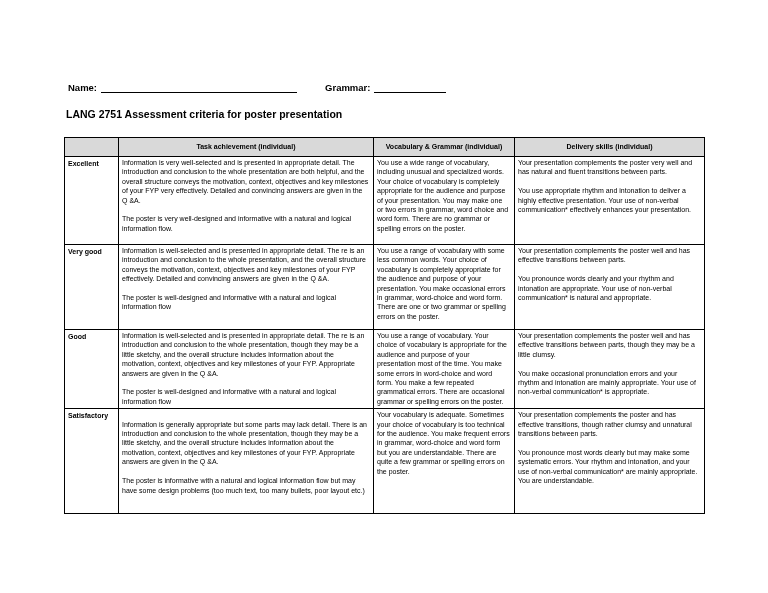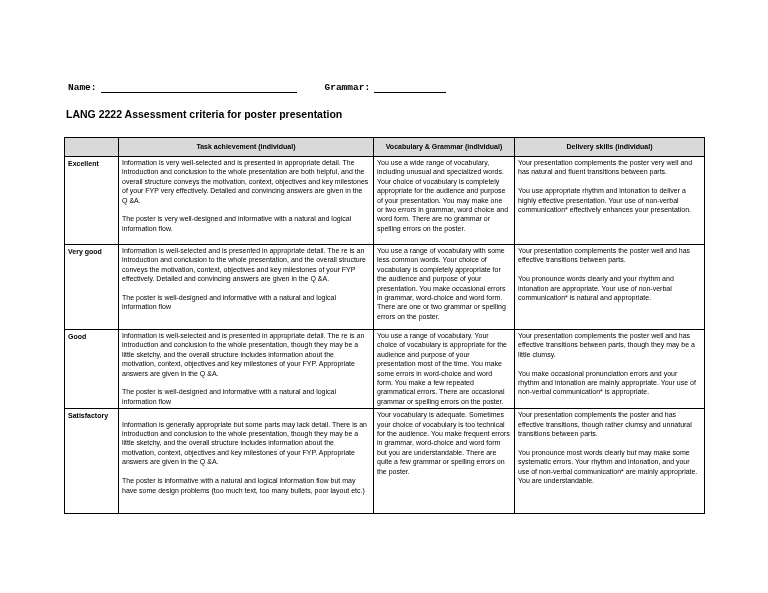--- a/index.html
+++ b/index.html
@@ -7,21 +7,21 @@
     width:768px; height:593px;
     background:#ffffff;
     color:#000;
     font-family:"Liberation Sans", sans-serif;
     position:relative;
     overflow:hidden;
   }
   .nameline {
     position:absolute; left:68px; top:82px;
     font-weight:bold; font-size:9.5px;
-    display:flex; align-items:flex-end; white-space:nowrap;font-family:Liberation Mono, monospace;
+    display:flex; align-items:flex-end; white-space:nowrap;
   }
   .blank {
     display:inline-block;
     border-bottom:1.4px solid #000;
     height:9px;
     margin-left:4px;
   }
   .blank.name-blank { width:196px; margin-right:28px; }
   .blank.section-blank { width:72px; }
   .doc-title {
@@ -64,21 +64,21 @@
 </head>
 <body>
 
 <div class="nameline">
   <span>Name:</span>
   <span class="blank name-blank"></span>
   <span>Grammar:</span>
   <span class="blank section-blank"></span>
 </div>
 
-<div class="doc-title">LANG 2222 Assessment criteria for poster presentation</div>
+<div class="doc-title">LANG 2751 Assessment criteria for poster presentation</div>
 
 <table class="rubric">
   <colgroup>
     <col style="width:54px">
     <col style="width:255px">
     <col style="width:141px">
     <col style="width:190px">
   </colgroup>
   <thead>
     <tr>

